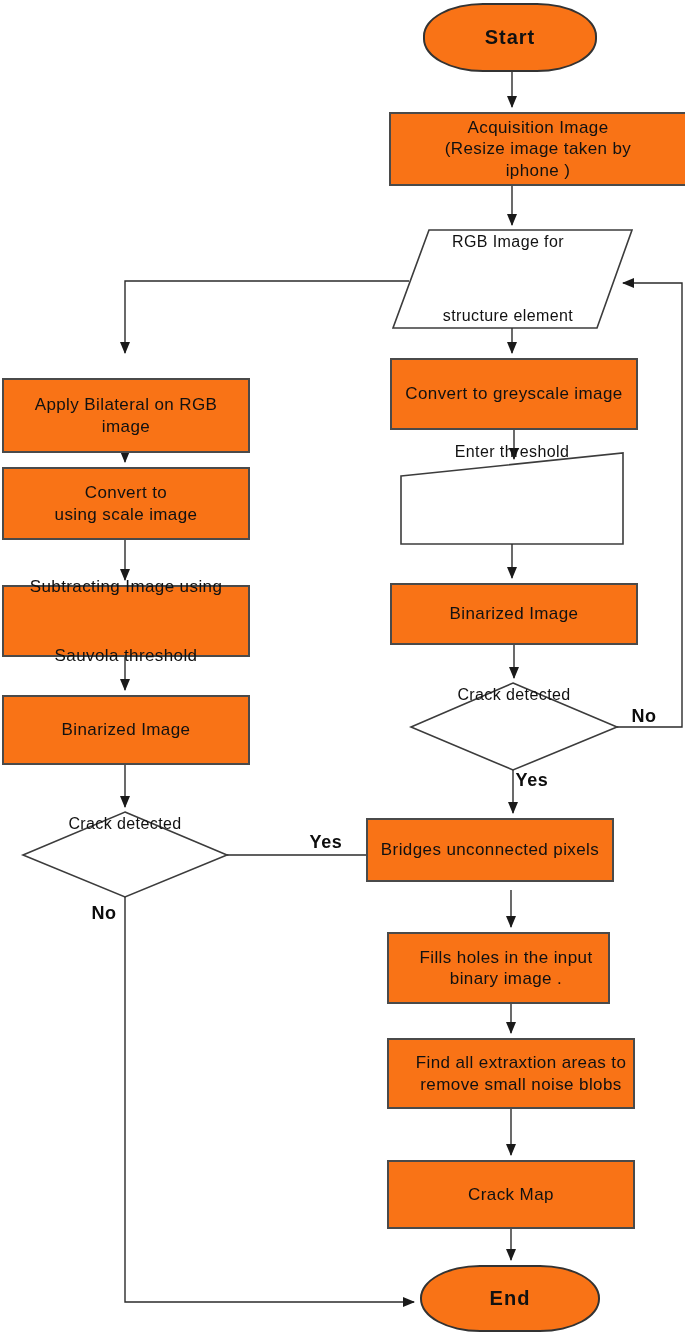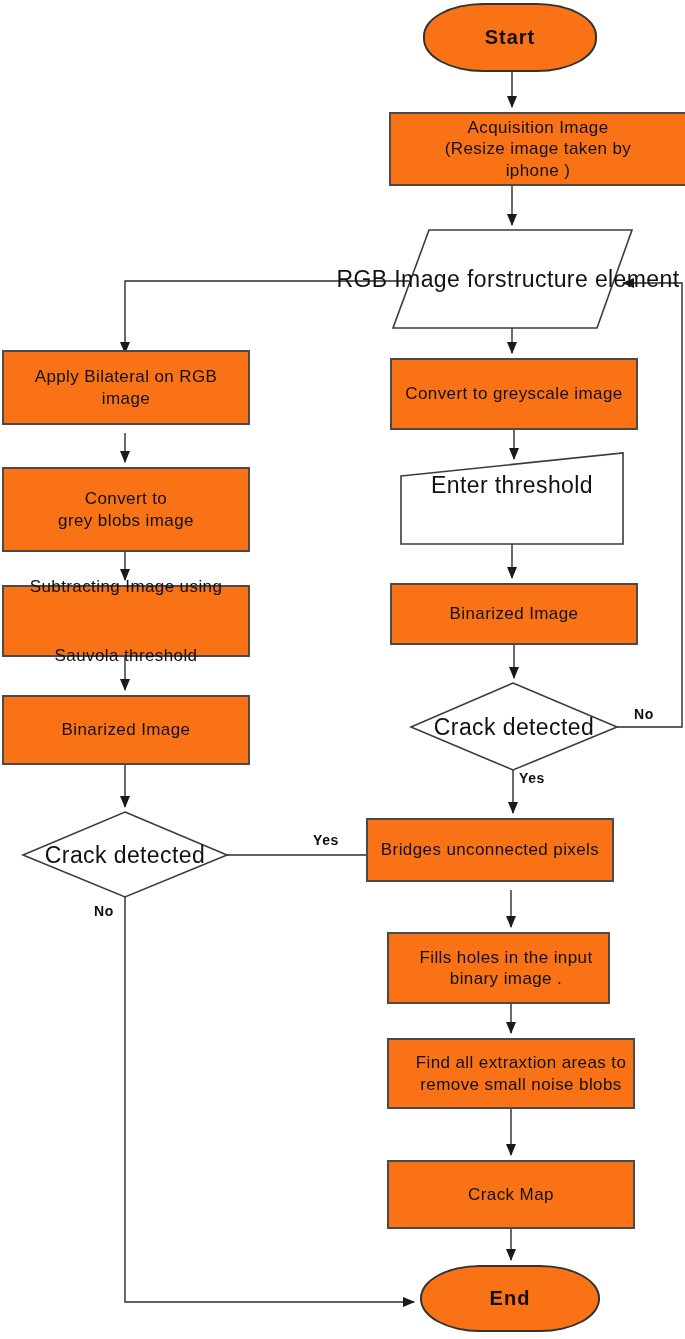--- a/index.html
+++ b/index.html
@@ -24,29 +24,29 @@
     text-align:center;
     font-size:17px;line-height:1.26;letter-spacing:0.4px;
   }
   .stadium{
     border:2px solid #333333;
     border-radius:60px / 33px;
     font-weight:bold;font-size:20px;letter-spacing:1px;
   }
   .shape-label{
     position:absolute;
-    display:flex;flex-direction:row;
-    align-items:center;justify-content:center;
+    display:flex;flex-direction:column;
+    align-items:center;justify-content:space-between;
     text-align:center;
-    font-size:23px;line-height:1.26;letter-spacing:0.4px;
+    font-size:16px;line-height:1.26;letter-spacing:0.4px;
     background:transparent;border:none;
   }
   .edge-label{
     position:absolute;
-    font-weight:bold;font-size:14px;letter-spacing:0.6px;
+    font-weight:bold;font-size:18px;letter-spacing:0.6px;
     text-align:center;
     color:#0d0d0d;
   }
   .ln{white-space:nowrap;}
 </style>
 </head>
 <body>
 
 <div id="canvas">
 
@@ -91,28 +91,28 @@
     <div class="ln">Acquisition Image</div>
     <div class="ln">(Resize image taken by</div>
     <div class="ln">iphone )</div>
   </div>
 
   <div class="shape-label" style="left:400px;top:232px;width:216px;height:94px;">
     <div class="ln">RGB Image for</div>
     <div class="ln">structure element</div>
   </div>
 
-  <div class="node" style="left:2px;top:350px;width:248px;height:75px;">
+  <div class="node" style="left:2px;top:378px;width:248px;height:75px;">
     <div class="ln">Apply Bilateral on RGB</div>
     <div class="ln">image</div>
   </div>
 
-  <div class="node" style="left:2px;top:467px;width:248px;height:85px;text-align:right;">
+  <div class="node" style="left:2px;top:467px;width:248px;height:73px;text-align:right;">
     <div class="ln">Convert to</div>
-    <div class="ln">grey blobs image</div>
+    <div class="ln">using scale image</div>
   </div>
 
   <div class="node" style="left:2px;top:585px;width:248px;height:72px;gap:48px;">
     <div class="ln">Subtracting Image using</div>
     <div class="ln">Sauvola threshold</div>
   </div>
 
   <div class="node" style="left:2px;top:695px;width:248px;height:70px;">
     <div class="ln">Binarized Image</div>
   </div>

